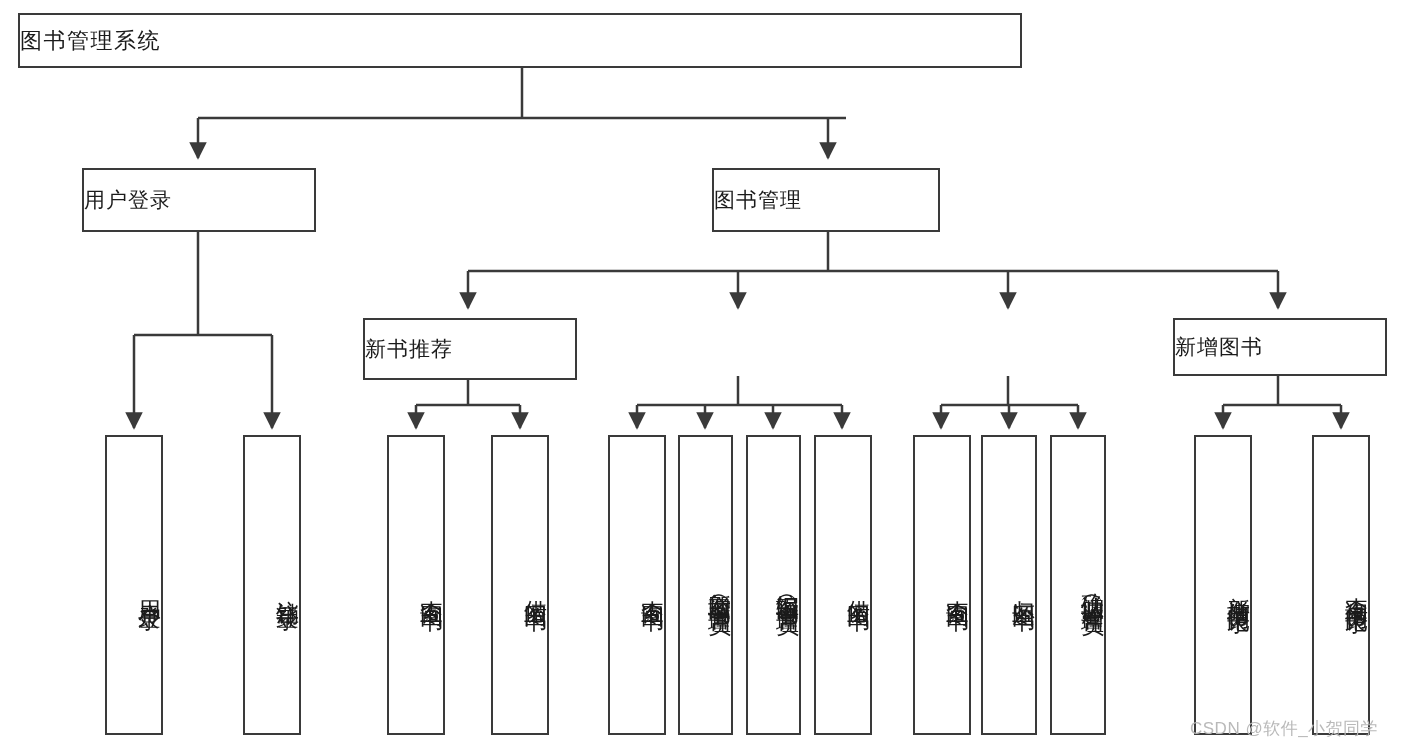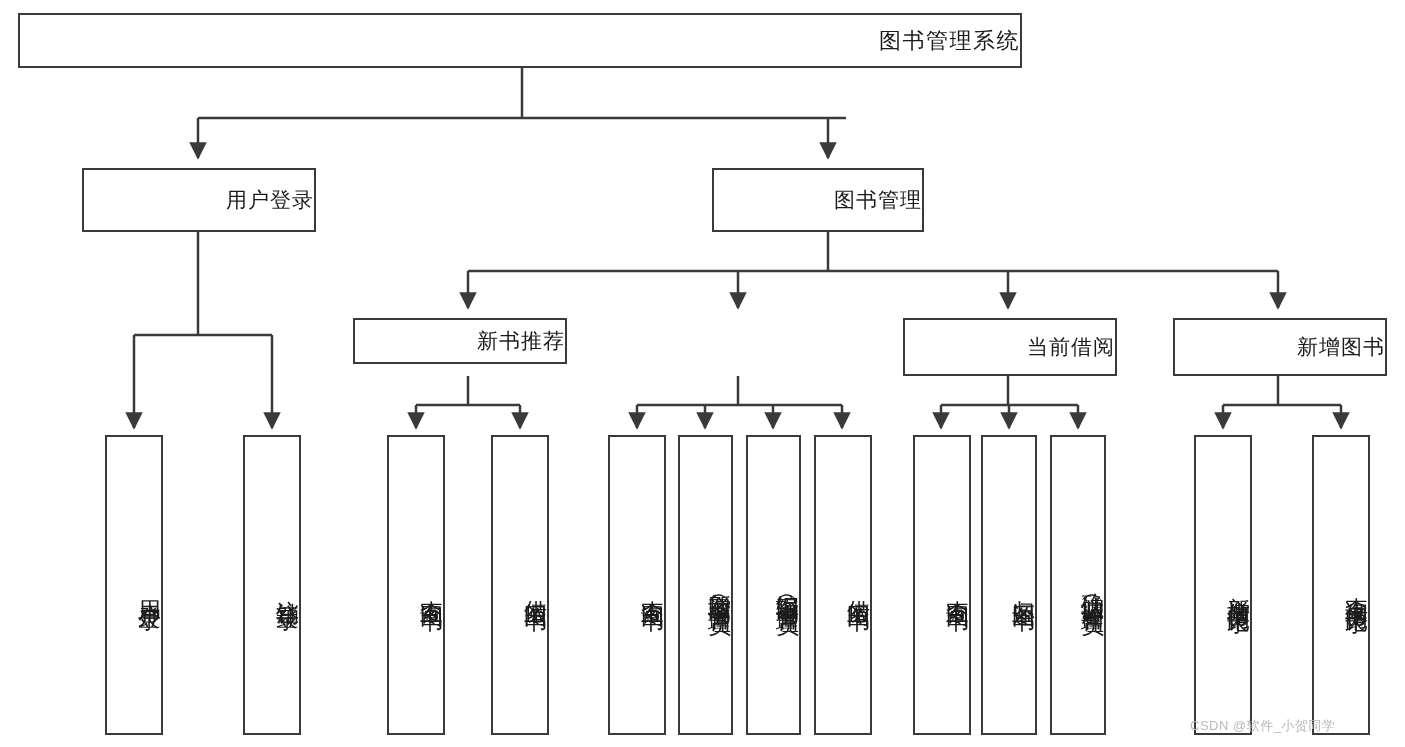--- a/index.html
+++ b/index.html
@@ -25,21 +25,21 @@
     height: 747px;
     pointer-events: none;
   }
   .node {
     position: absolute;
     box-sizing: border-box;
     background: #ffffff;
     border: 2px solid #3a3a3a;
     display: flex;
     align-items: center;
-    justify-content: flex-end;
+    justify-content: flex-start;
     color: #1b1b1b;
   }
   .node.h {
     font-size: 21px;
     letter-spacing: 1px;
     line-height: 1.2;
   }
   .node.root {
     font-size: 22px;
     letter-spacing: 1.5px;
@@ -54,21 +54,21 @@
     padding-top: 6px;
     line-height: 1;
   }
   .node.v .vtext {
     writing-mode: vertical-rl;
     text-orientation: upright;
     display: block;
   }
   .watermark {
     position: absolute;
-    font-size: 13px;
+    font-size: 17px;
     color: #b9b9b9;
     letter-spacing: 0.5px;
     white-space: nowrap;
     user-select: none;
   }
 </style>
 </head>
 <body>
 
 <div id="canvas">
@@ -124,32 +124,29 @@
   </svg>
 
   <div class="node root" style="left:18px; top:13px; width:1004px; height:55px;">
     <span>图书管理系统</span>
   </div>
 
   <div class="node h" style="left:82px; top:168px; width:234px; height:64px;">
     <span>用户登录</span>
   </div>
 
-  <div class="node h" style="left:712px; top:168px; width:212px; height:64px;">
+  <div class="node h" style="left:712px; top:168px; width:228px; height:64px;">
     <span>图书管理</span>
   </div>
 
-  <div class="node h" style="left:353px; top:318px; width:214px; height:46px;">
+  <div class="node h" style="left:363px; top:318px; width:214px; height:62px;">
     <span>新书推荐</span>
   </div>
 
 
-  <div class="node h" style="left:903px; top:318px; width:214px; height:58px;">
-    <span>当前借阅</span>
-  </div>
 
   <div class="node h" style="left:1173px; top:318px; width:214px; height:58px;">
     <span>新增图书</span>
   </div>
 
   <div class="node v" style="left:105px; top:435px; width:58px; height:300px;">
     <span class="vtext">用户登录</span>
   </div>
 
   <div class="node v" style="left:243px; top:435px; width:58px; height:300px;">

